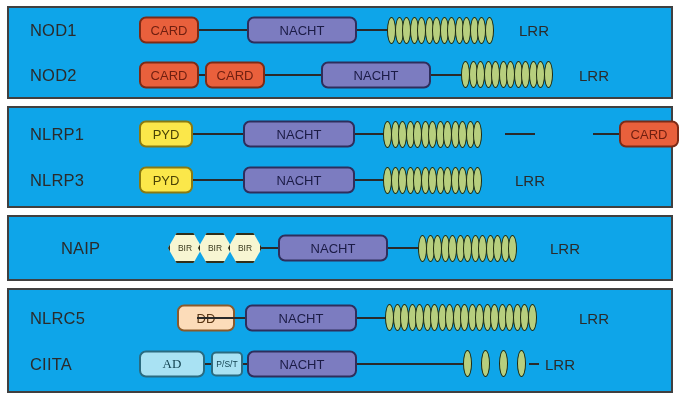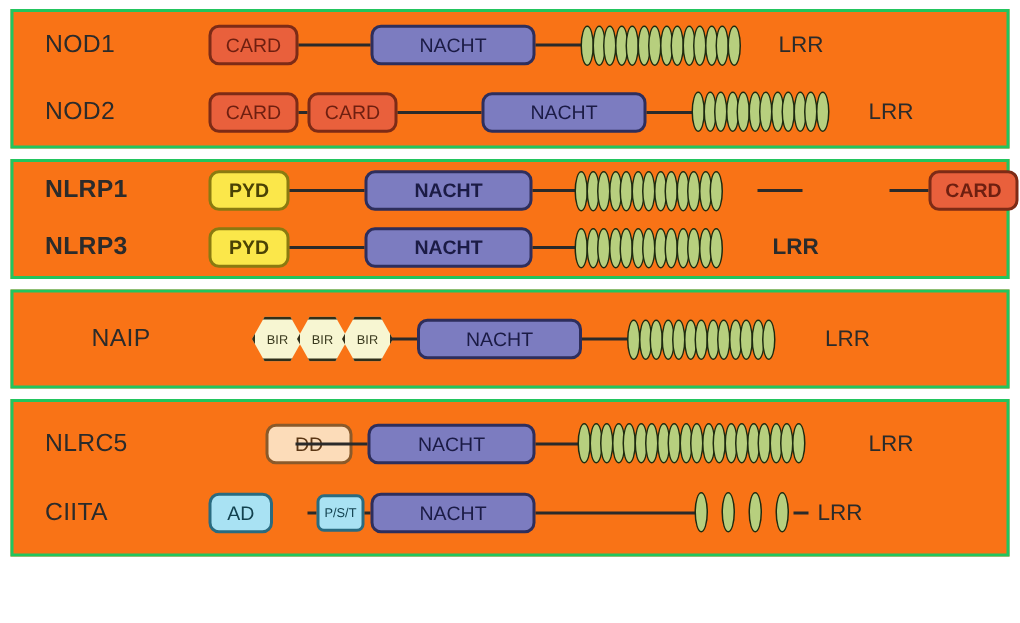--- a/index.html
+++ b/index.html
@@ -10,30 +10,30 @@
     position:relative;
   }
   #diagram{
     position:absolute;inset:0;
     display:flex;flex-direction:column;
     padding:6px 7px 4px 7px;
     box-sizing:border-box;
     gap:7px;
   }
   .panel{
-    background:#f97316;
-    border:2px solid #22c55e;
+    background:#0ea5e9;
+    border:2px solid #404040;
     box-sizing:border-box;
     position:relative;
     display:flex;flex-direction:column;
     justify-content:center;
     flex:0 0 auto;
   }
   .panel.p1{height:93px;}
-  .panel.p2{height:80px;font-weight:bold;}
+  .panel.p2{height:102px;}
   .panel.p3{height:66px;}
   .panel.p4{height:105px;}
 
   .row{
     position:relative;
     height:46px;
     display:block;
   }
   .panel.p3 .row{height:52px;margin-left:31px;}
 
@@ -302,21 +302,21 @@
             <span class="rep"></span>
             <span class="rep"></span>
             <span class="rep"></span>
           </div>
           <div class="lrrlabel" style="left: 450px;">LRR</div>
         </div>
       </div>
       <div class="row">
         <div class="rowlabel">CIITA</div>
         <div class="track">
-          <div class="node box ad" style="left: 10px; width: 43px;">AD</div>
+          <div class="node box ad" style="left: 10px; width: 66px; font-family: Liberation Serif, serif;">AD</div>
           <div class="link" style="left: 76px; width: 6px;"></div>
           <div class="node box pst small" style="left: 82px; width: 32px;">P/S/T</div>
           <div class="link" style="left: 114px; width: 4px;"></div>
           <div class="node box nacht" style="left: 118px; width: 110px;">NACHT</div>
           <div class="link" style="left: 228px; width: 110px;"></div>
           <div class="lrr spaced" style="left: 334px;">
             <span class="rep"></span>
             <span class="rep"></span>
             <span class="rep"></span>
             <span class="rep"></span>

